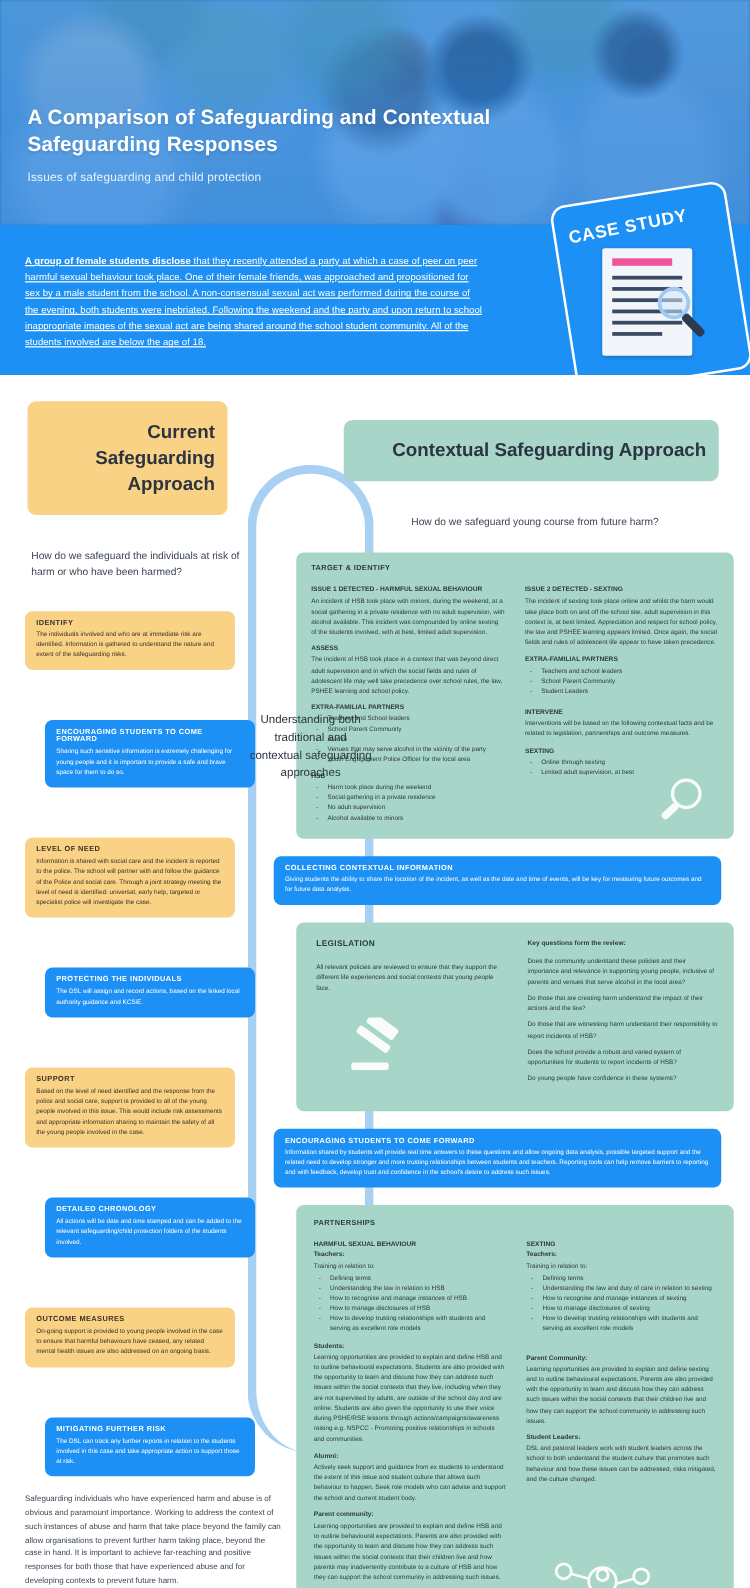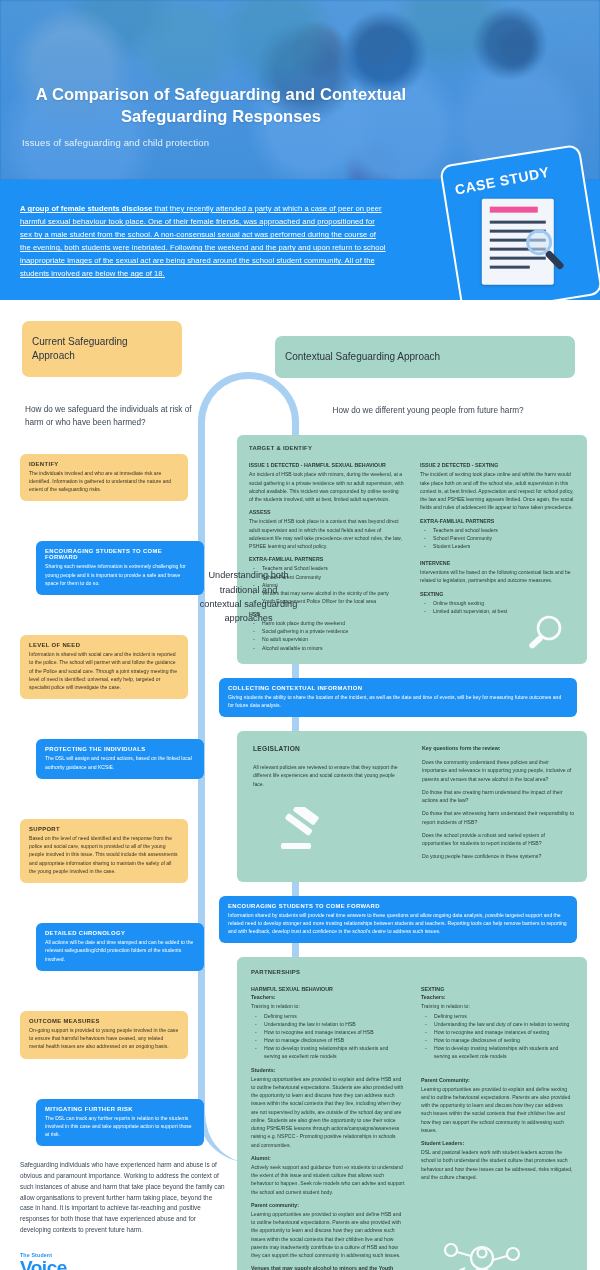--- a/index.html
+++ b/index.html
@@ -42,21 +42,21 @@
       linear-gradient(160deg,#8fb4c9 0%, #a7c3d4 40%, #9fbed2 100%);
     filter:blur(1.2px);
   }
   .hero-tint{
     position:absolute; inset:0;
     background:linear-gradient(180deg, rgba(34,130,226,.62) 0%, rgba(30,126,224,.70) 55%, rgba(28,124,222,.72) 100%);
   }
   .hero-text{ position:absolute; left:22px; top:84px; right:180px; }
   .hero-title{
     color:#fff; font-size:16.5px; font-weight:bold; line-height:1.33;
-    letter-spacing:.1px; text-shadow:0 1px 2px rgba(0,0,0,.12);text-align:center;
+    letter-spacing:.1px; text-shadow:0 1px 2px rgba(0,0,0,.12);
   }
   .hero-sub{ color:#e9f2fb; font-size:9.5px; margin-top:9px; letter-spacing:.15px; }
 
   
   .case-band{ position:relative; background:#1d90f5; padding:22px 0 20px 0; }
   .case-text{
     width:368px; margin-left:20px; color:#ffffff;
     font-size:7.6px; line-height:1.72; letter-spacing:.06px;text-decoration:underline;
   }
   .case-text b{ font-weight:bold; }
@@ -98,21 +98,21 @@
   .spine-label{
     position:absolute; left:198px; top:268px; width:101px; text-align:center;
     font-size:9.2px; font-weight:normal; color:#2b3440; line-height:1.55; z-index:3;
   }
 
   .cols{ position:relative; display:flex; z-index:2; }
   .col-left{ width:205px; flex:0 0 205px; }
   .col-right{ width:395px; flex:0 0 395px; }
 
   .pill{
-    border-radius:7px; text-align:left; font-weight:normal; font-size:10px;
+    border-radius:7px; text-align:right; font-weight:bold; font-size:15px;
     color:#2b3440; padding:14px 10px; line-height:1.4;
   }
   .pill-amber{ background:#f9d285; width:160px; margin:7px 0 0 22px; }
   .pill-teal{ background:#a7d5c8; width:300px; margin:22px 0 0 70px; }
 
   .qtext{ font-size:8.2px; line-height:1.6; color:#3b4654; }
   .q-left{ width:170px; margin:26px 0 0 25px; }
   .q-right{ width:290px; margin:26px 0 0 78px; text-align:center; }
 
   
@@ -253,21 +253,21 @@
           <div class="logo">
             <div class="logo-small">The Student</div>
             <div class="logo-main">Voice</div>
           </div>
 
         </div>
       </div>
 
       <div class="col-right">
         <div class="pill pill-teal">Contextual Safeguarding Approach</div>
-        <div class="qtext q-right">How do we different young people from future harm?</div>
+        <div class="qtext q-right">How do we safeguard young course from future harm?</div>
 
         <div class="sp18"></div>
 
         <div class="card teal r-teal panel-rel">
           <div class="ttitle">TARGET &amp; IDENTIFY</div>
           <div class="tcols">
             <div class="tcol">
               <div class="sub">ISSUE 1 DETECTED - HARMFUL SEXUAL BEHAVIOUR</div>
               <div class="bodytxt sp">An incident of HSB took place with minors, during the weekend, at a social gathering in a private residence with no adult supervision, with alcohol available. This incident was compounded by online sexting of the students involved, with at best, limited adult supervision.</div>
               <div class="sub">ASSESS</div>

